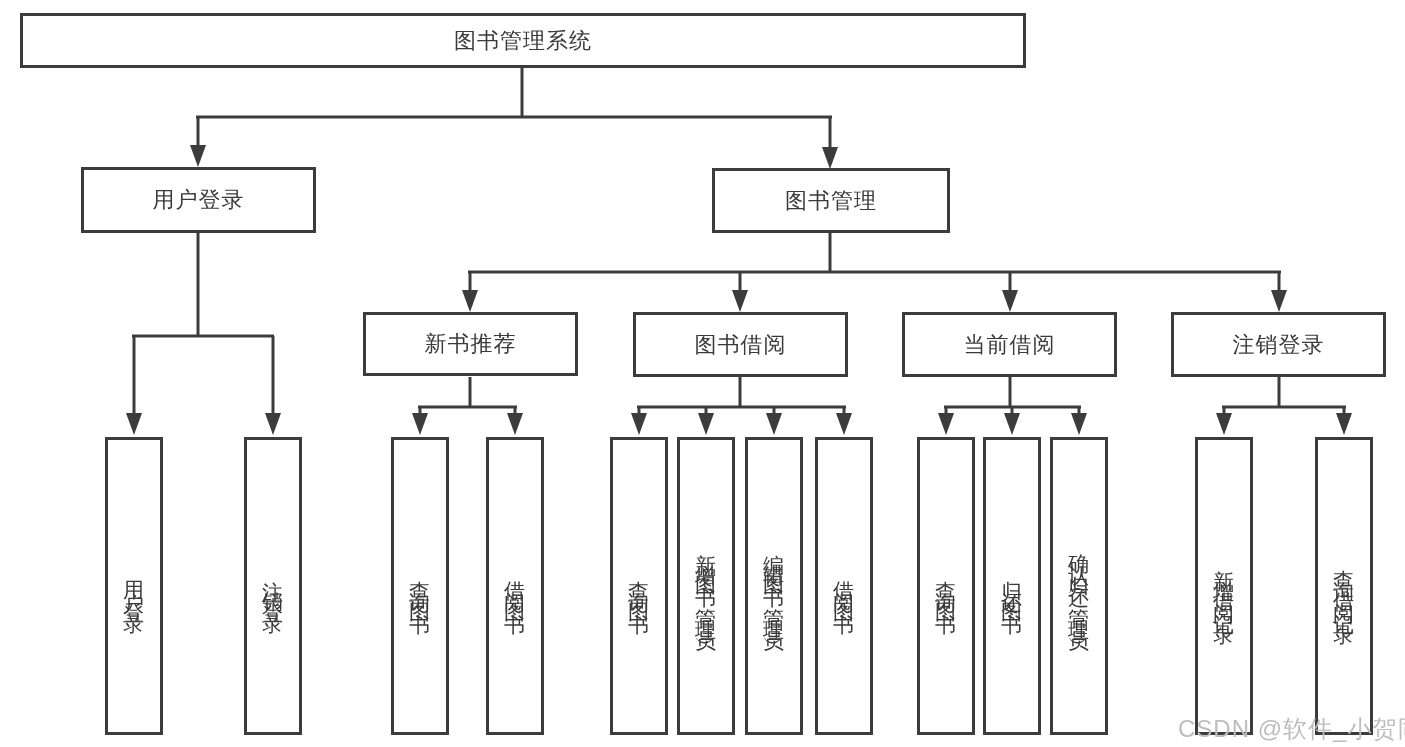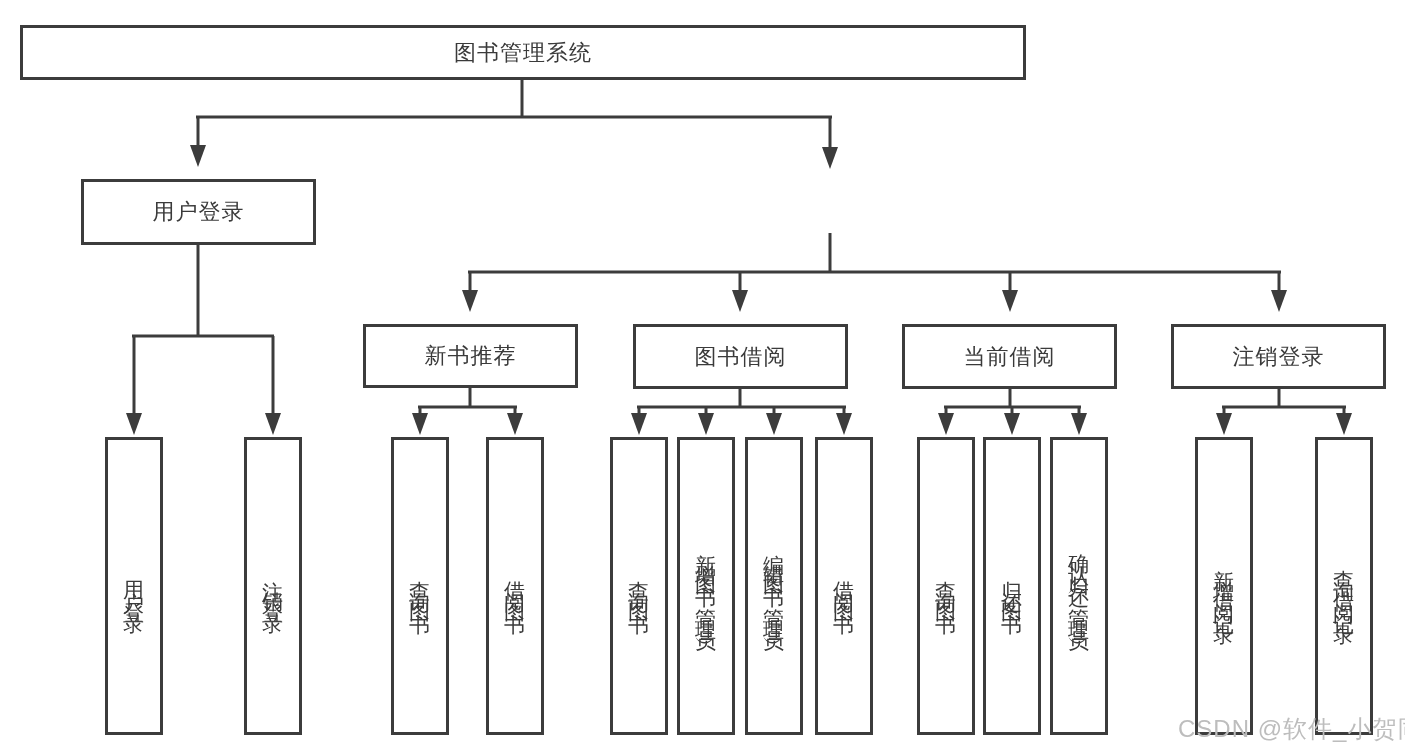--- a/index.html
+++ b/index.html
@@ -31,21 +31,20 @@
     color: #3a3a3a;
     display: flex;
     align-items: center;
     justify-content: center;
     z-index: 2;
   }
   .node.h {
     font-size: 22px;
     letter-spacing: 1px;
     white-space: nowrap;
-    margin-top: 12px;
   }
   .node.v span.vtext {
     writing-mode: vertical-rl;
     text-orientation: mixed;
     font-size: 21px;
     letter-spacing: 11px;
     line-height: 1;
     white-space: nowrap;
   }
   .watermark {
@@ -126,20 +125,21 @@
       <polygon points="1004,413 1020,413 1012,435"></polygon>
       <polygon points="1071,413 1087,413 1079,435"></polygon>
       <polygon points="1216,413 1232,413 1224,435"></polygon>
       <polygon points="1336,413 1352,413 1344,435"></polygon>
     </g>
   </svg>
 
   <div class="node h" style="left:20px; top:13px; width:1006px; height:55px;">图书管理系统</div>
 
   <div class="node h" style="left:81px; top:167px; width:235px; height:66px;">用户登录</div>
+  <div class="node h" style="left:712px; top:168px; width:238px; height:65px;">图书管理</div>
 
   <div class="node h" style="left:363px; top:312px; width:215px; height:64px;">新书推荐</div>
   <div class="node h" style="left:633px; top:312px; width:215px; height:65px;">图书借阅</div>
   <div class="node h" style="left:902px; top:312px; width:215px; height:65px;">当前借阅</div>
   <div class="node h" style="left:1171px; top:312px; width:215px; height:65px;">注销登录</div>
 
   <div class="node v" style="left:105px; top:437px; width:58px; height:298px;">
     <span class="vtext">用户登录</span>
   </div>
   <div class="node v" style="left:244px; top:437px; width:58px; height:298px;">

